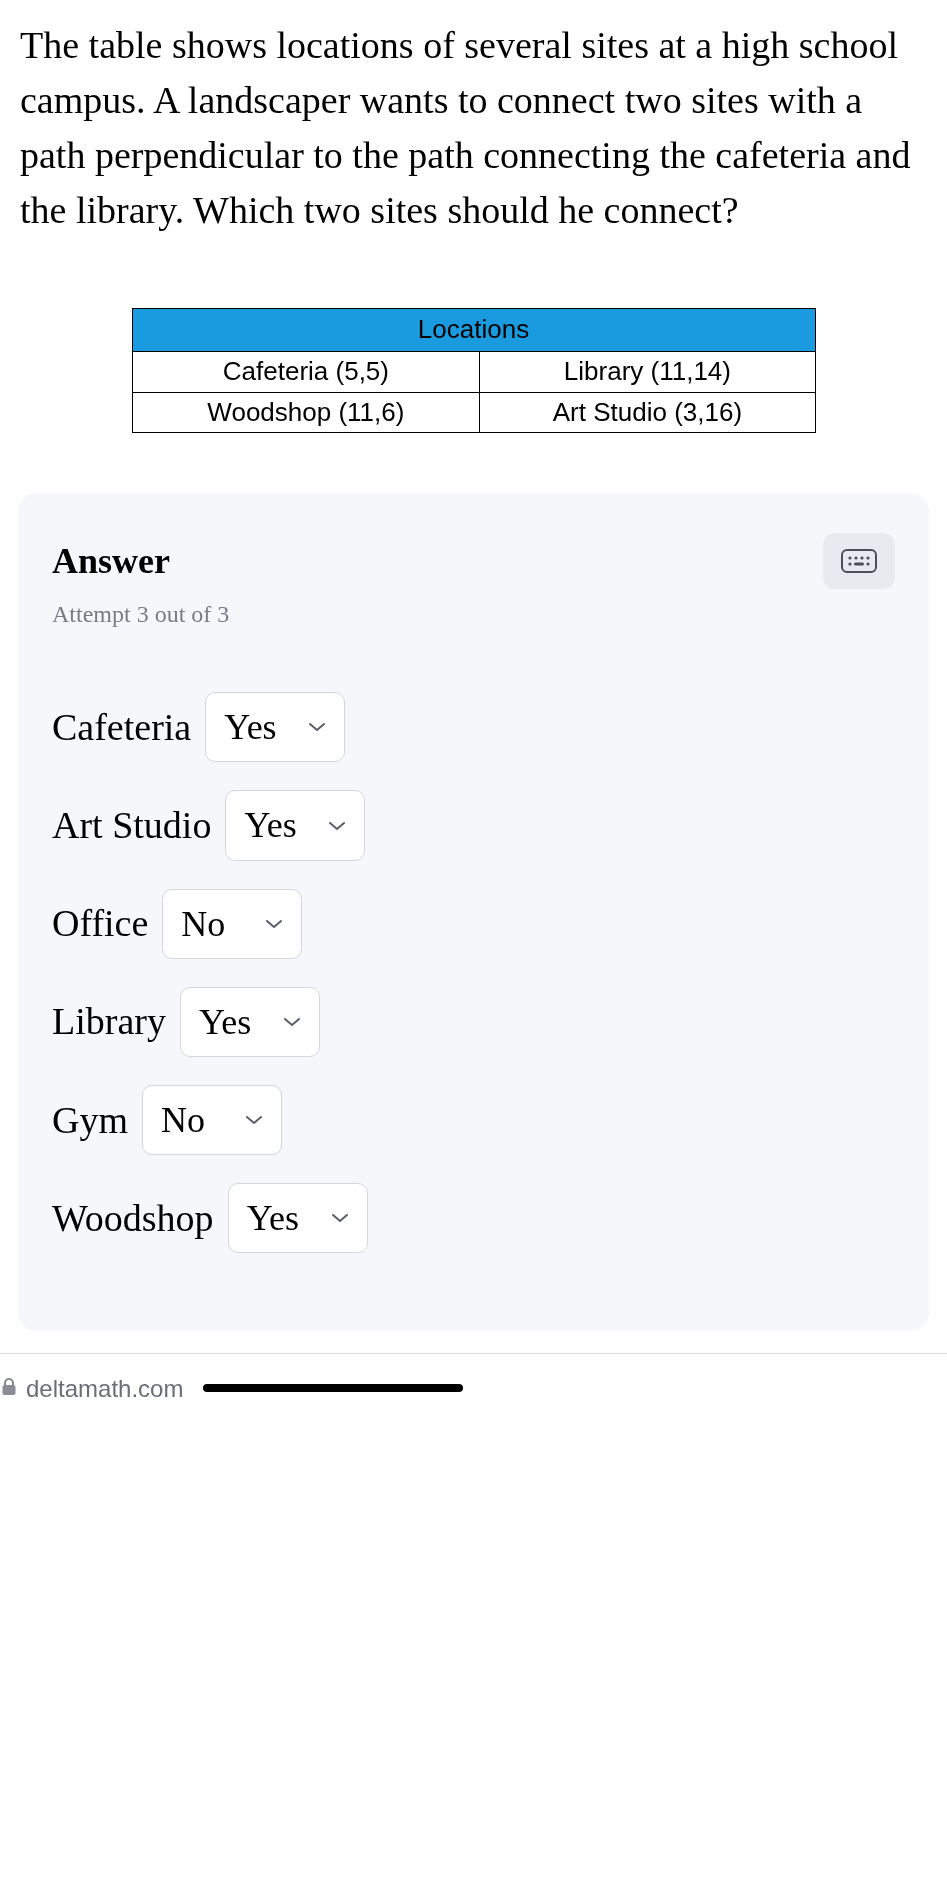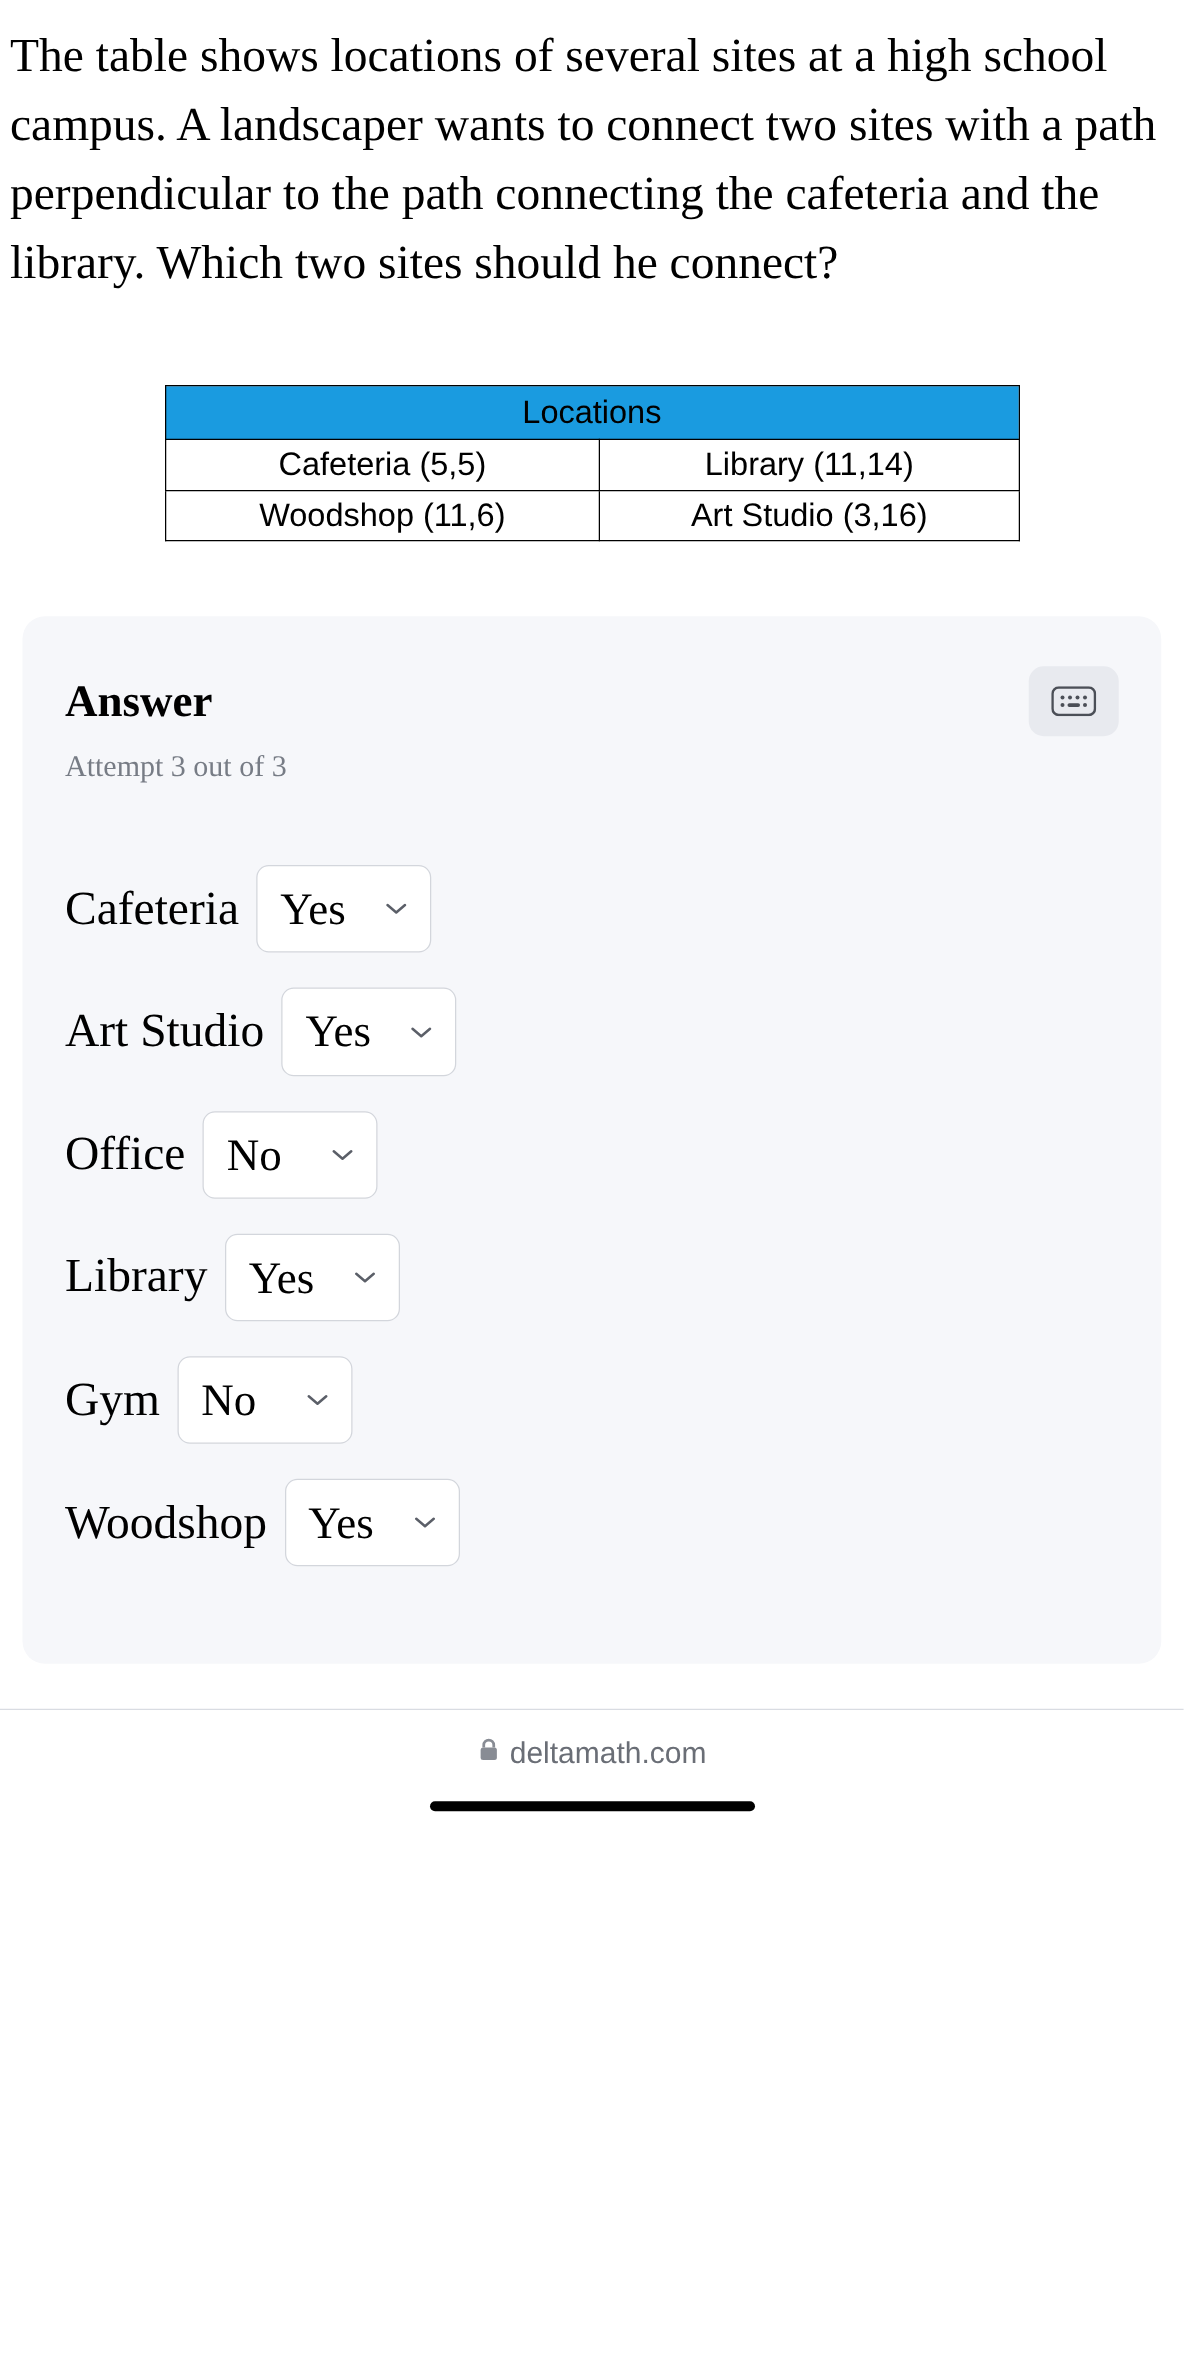--- a/index.html
+++ b/index.html
@@ -5,21 +5,21 @@
   * { box-sizing: border-box; margin: 0; padding: 0; }
   body {
     font-family: Georgia, 'Times New Roman', serif;
     font-size: 38px;
     line-height: 1.45;
     color: #000;
     background: #fff;
     width: 947px;
   }
   .question {
-    padding: 18px 20px 20px 8px;
+    padding: 18px 20px 20px 20px;
   }
   .table-wrap {
     display: flex;
     justify-content: center;
     padding: 50px 0 60px 0;
   }
   .locations-table {
     border-collapse: collapse;
     width: 684px;
     font-family: Arial, Helvetica, sans-serif;
@@ -90,25 +90,25 @@
     font-family: Georgia, serif;
     cursor: pointer;
     min-width: 140px;
     justify-content: space-between;
   }
   .chevron {
     display: inline-block;
   }
   .chevron svg { display: block; }
   .footer {
-    margin-top: 36px;
+    margin-top: 22px;
     border-top: 1px solid #d9dce2;
     padding: 18px 0 12px 0;
     display: flex;
-    flex-direction: column;
+    flex-direction: row;
     align-items: center;
     gap: 20px;
     font-family: -apple-system, Arial, sans-serif;
   }
   .domain {
     display: flex;
     align-items: center;
     gap: 8px;
     color: #6a6e76;
     font-size: 24px;

